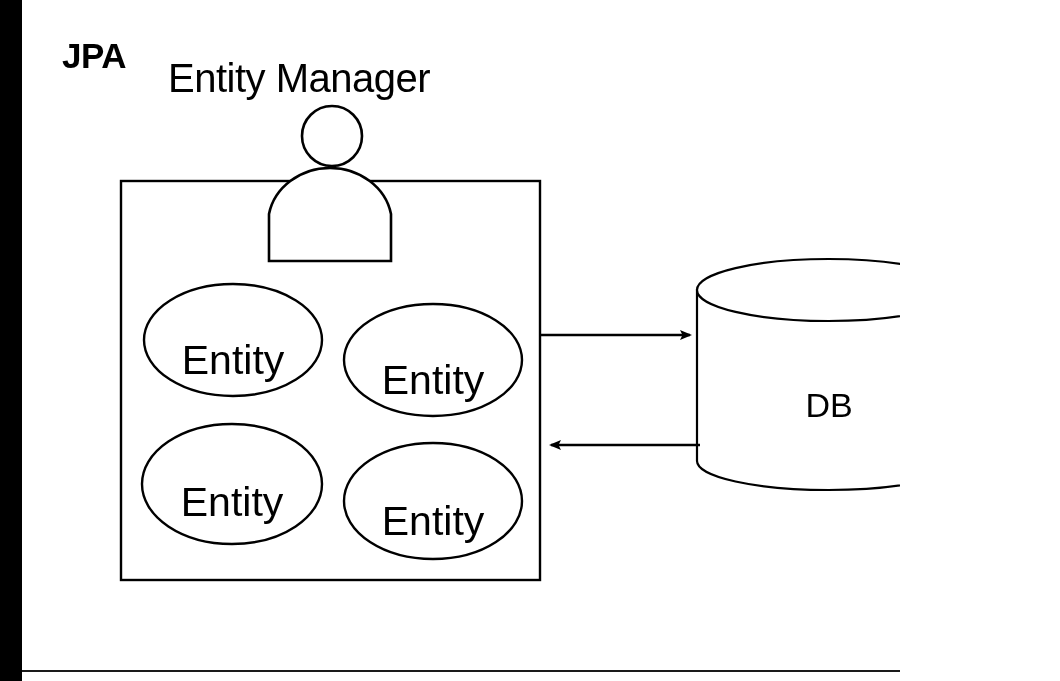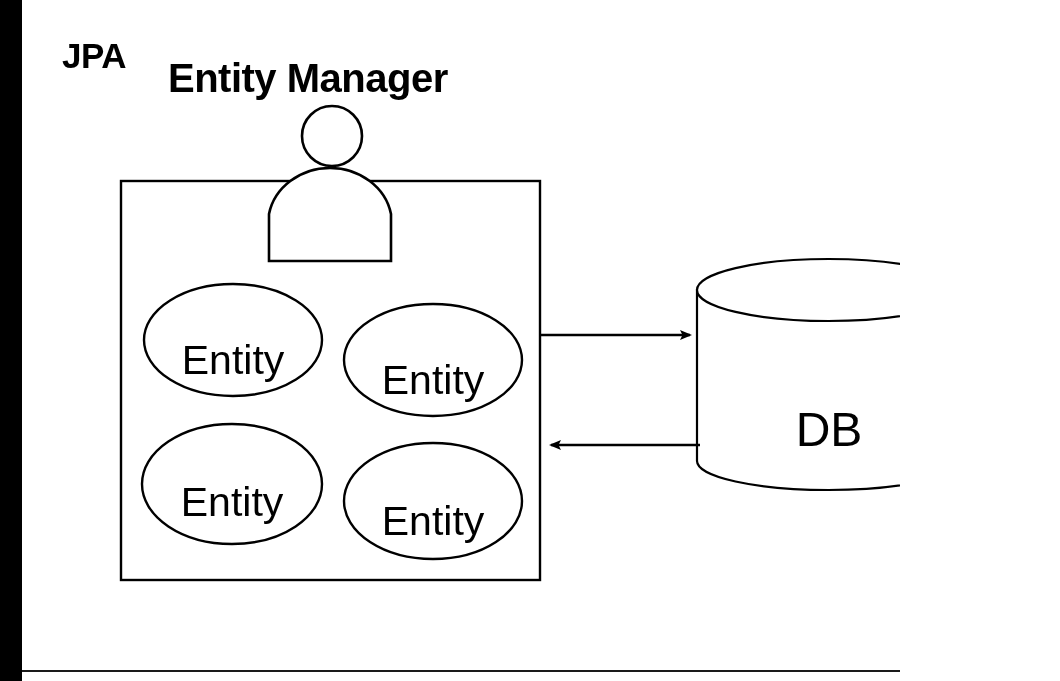--- a/index.html
+++ b/index.html
@@ -59,36 +59,35 @@
   }
   .title-jpa {
     font-size: 35px;
     font-weight: bold;
     left: 62px;
     top: 36px;
     letter-spacing: -0.5px;
   }
   .title-em {
     font-size: 40px;
-    font-weight: bold;
+    font-weight: normal;
     left: 168px;
     top: 56px;
     letter-spacing: -0.5px;
   }
   .entity-label {
     font-size: 41px;
     font-weight: normal;
     transform: translate(-50%, -50%);
     margin-top: 19px;
   }
   .db-label {
-    font-size: 48px;
+    font-size: 34px;
     font-weight: normal;
     transform: translate(-50%, -50%);
-    margin-top: 24px;
   }
 </style>
 </head>
 <body>
 
 <div id="canvas">
 
   <div id="left-bar"></div>
   <div id="slide-frame"></div>
   <div id="bottom-strip"></div>

